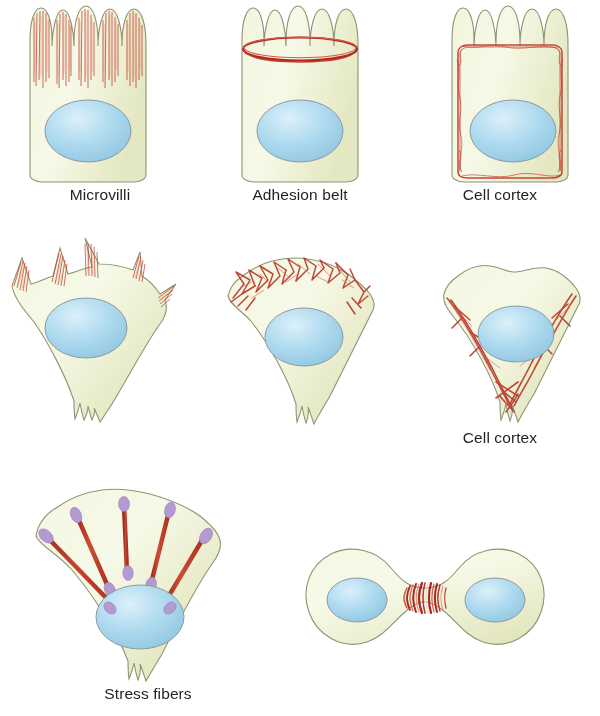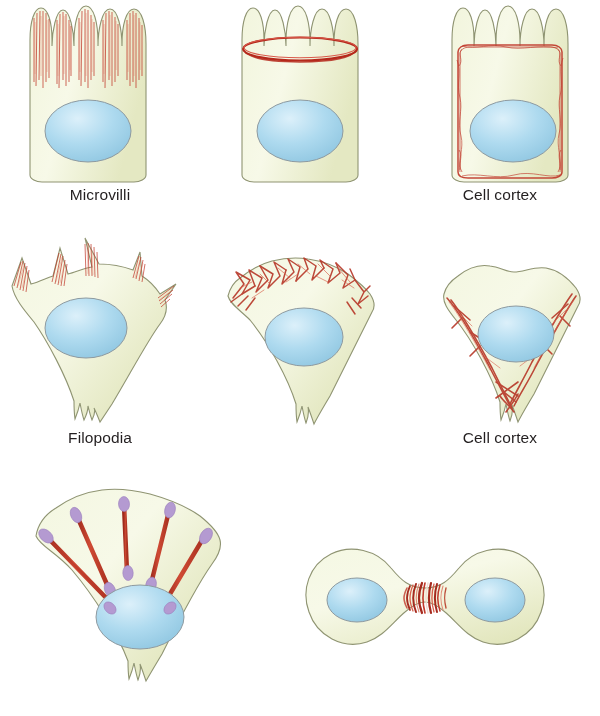--- a/index.html
+++ b/index.html
@@ -108,20 +108,21 @@
                C134,26 138,9 146,9 C154,9 158,26 158,44 L158,175
                C158,179 152,182 146,182 L54,182 C48,182 42,179 42,175 Z" fill="url(#cytoB)" stroke="#8f9472" stroke-width="1.1"></path>
 
       <g>
         <ellipse cx="100" cy="49" rx="57" ry="11.5" fill="none" stroke="#b5291c" stroke-width="2.1"></ellipse>
         <ellipse cx="100" cy="47.5" rx="56" ry="10.2" fill="none" stroke="#d9594a" stroke-width="1.1"></ellipse>
         <path d="M44,50 C48,58 70,62 100,62 C130,62 152,58 156,50" fill="none" stroke="#b5291c" stroke-width="1.4" opacity="0.85"></path>
       </g>
       <ellipse cx="100" cy="131" rx="43" ry="31" fill="url(#nucB)" stroke="#8e9aa0" stroke-width="1"></ellipse>
     </svg>
+    <div class="panel-label" style="top:186px;">Adhesion belt</div>
   </div>
 
   <div class="panel" style="left:400px; top:0px; width:200px; height:215px;">
     <svg class="panel-svg" width="200" height="185" viewBox="0 0 200 185">
       <defs>
         <linearGradient id="cytoC" x1="0" y1="0" x2="1" y2="0.4">
           <stop offset="0%" stop-color="#f2f5dd"></stop>
           <stop offset="45%" stop-color="#f7f9e8"></stop>
           <stop offset="100%" stop-color="#e4e8c2"></stop>
         </linearGradient>
@@ -201,21 +202,20 @@
       </g>
       <g stroke="#e07a63" stroke-width="0.55" opacity="0.7" fill="none">
         <path d="M18,50 L24,29 M22,52 L27,32"></path>
         <path d="M56,46 L62,21 M60,47 L65,26"></path>
         <path d="M88,38 L87,12 M93,39 L92,14"></path>
         <path d="M135,42 L140,24 M139,43 L143,27"></path>
         <path d="M159,64 L171,55"></path>
       </g>
       <ellipse cx="86" cy="92" rx="41" ry="30" fill="url(#nucD)" stroke="#8e9aa0" stroke-width="1"></ellipse>
     </svg>
-    <div class="panel-label" style="top:193px;">Filopodia</div>
   </div>
 
   <div class="panel" style="left:200px; top:236px; width:200px; height:220px;">
     <svg class="panel-svg" width="200" height="190" viewBox="0 0 200 190">
       <defs>
         <linearGradient id="cytoE" x1="0.1" y1="0" x2="0.9" y2="0.7">
           <stop offset="0%" stop-color="#f4f7e2"></stop>
           <stop offset="45%" stop-color="#f7f9e8"></stop>
           <stop offset="100%" stop-color="#e3e7c0"></stop>
         </linearGradient>
@@ -365,20 +365,21 @@
         <ellipse cx="110" cy="95" rx="7.5" ry="5.2" transform="rotate(87 110 95)"></ellipse>
         <ellipse cx="133" cy="107" rx="8" ry="5.2" transform="rotate(-76 133 107)"></ellipse>
       </g>
       <ellipse cx="122" cy="139" rx="44" ry="32" fill="url(#nucG)" stroke="#8e9aa0" stroke-width="1"></ellipse>
 
       <g>
         <ellipse cx="92" cy="130" rx="7" ry="5" transform="rotate(45 92 130)" fill="#b49ad1" stroke="#9b7fbd" stroke-width="0.6"></ellipse>
         <ellipse cx="152" cy="130" rx="7" ry="5" transform="rotate(-45 152 130)" fill="#b49ad1" stroke="#9b7fbd" stroke-width="0.6"></ellipse>
       </g>
     </svg>
+    <div class="panel-label" style="top:207px;">Stress fibers</div>
   </div>
 
   <div class="panel" style="left:295px; top:538px; width:300px; height:178px;">
     <svg class="panel-svg" width="300" height="140" viewBox="0 0 300 140">
       <defs>
         <linearGradient id="cytoH" x1="0.1" y1="0" x2="0.8" y2="1">
           <stop offset="0%" stop-color="#f5f8e4"></stop>
           <stop offset="40%" stop-color="#f7f9e8"></stop>
           <stop offset="100%" stop-color="#e2e6bd"></stop>
         </linearGradient>

